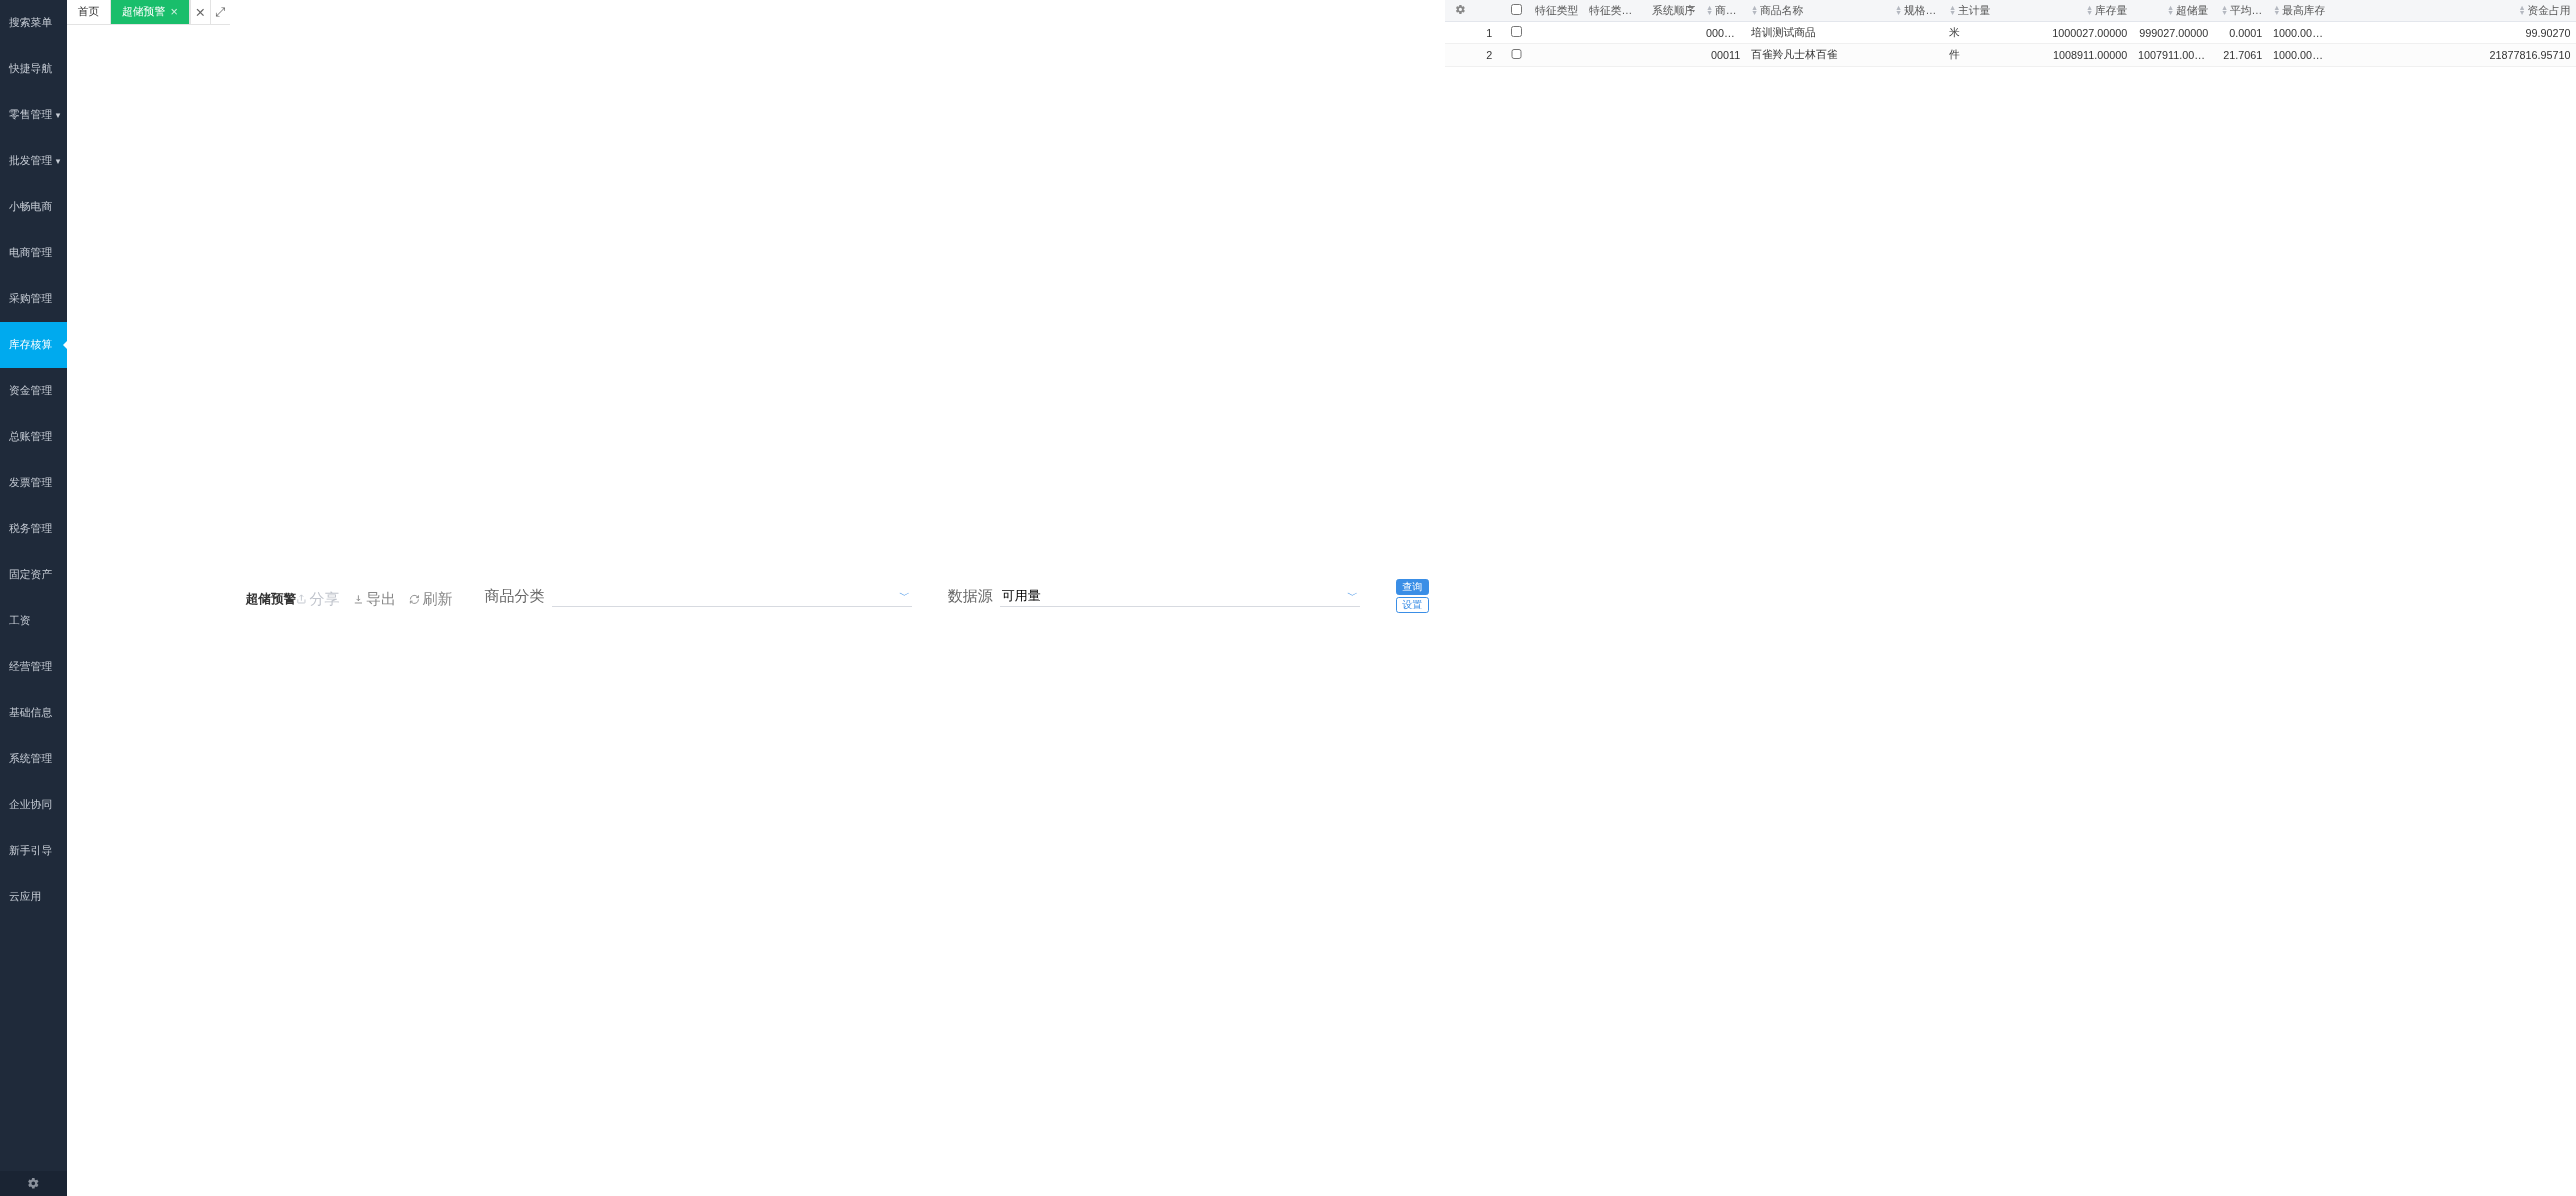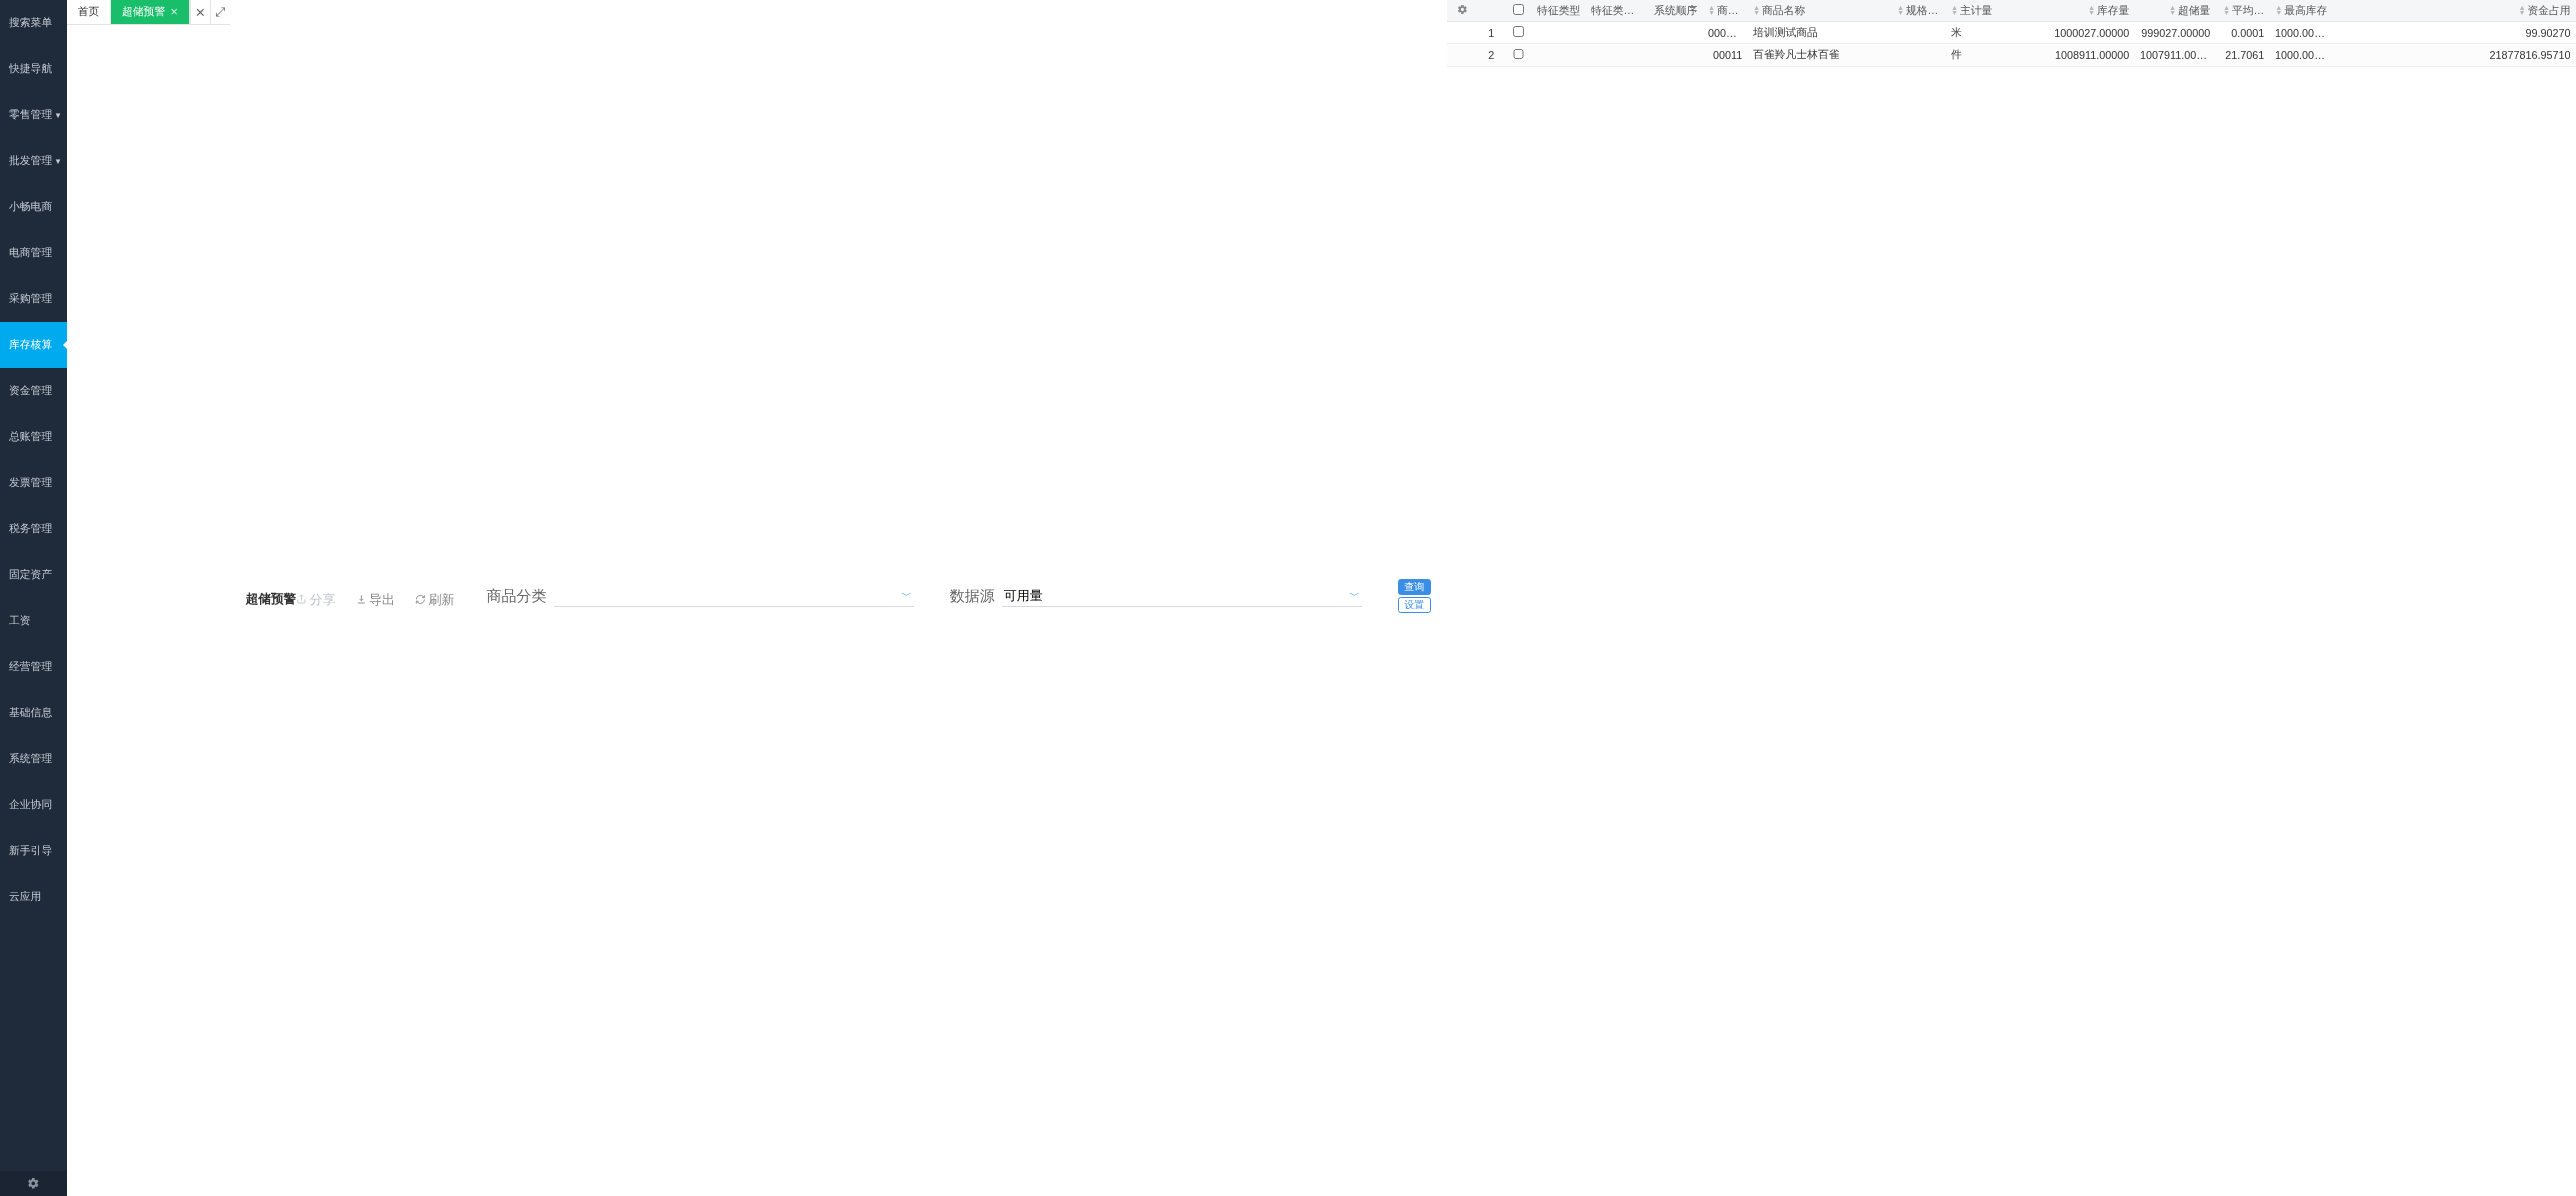--- a/index.html
+++ b/index.html
@@ -22,21 +22,21 @@
 .tabs { height:25px; display:flex; align-items:stretch; border-bottom:0.9px solid #e3e3e3; background:#fff; }
 .tab { padding:0 10.8px; display:flex; align-items:center; font-size:10.8px; cursor:pointer; border-right:0.9px solid #e3e3e3; }
 .tab.active { background:#19be6b; color:#fff; }
 .tab .tab-close { margin-left:5.4px; font-size:12.6px; opacity:.8; }
 .tabs-actions { margin-left:auto; display:flex; align-items:center; }
 .tabs-action { width:20px; height:25px; display:flex; align-items:center; justify-content:center; border-left:0.9px solid #e3e3e3; cursor:pointer; color:#666; font-size:12.6px; }
 
 
 .page-header { display:flex; align-items:center; padding:10.8px 16px 7.2px 16px; }
 .page-title { font-size:12.6px; font-weight:bold; color:#333; }
-.header-actions { margin-left:auto; display:flex; gap:20px; color:#888; font-size:13px; }
+.header-actions { margin-left:auto; display:flex; gap:13px; color:#888; font-size:15px; }
 .header-action { display:flex; align-items:center; gap:2.7px; cursor:pointer; }
 .header-action.disabled { color:#c0c4cc; }
 .header-action svg { width:10.8px; height:10.8px; }
 
 
 .filter-row { display:flex; align-items:center; padding:5.4px 16px 9px 16px; gap:36px; }
 .filter-group { display:flex; align-items:center; gap:7.2px; }
 .filter-label { color:#666; font-size:15px; }
 .filter-input { height:21.6px; border:none; border-bottom:0.9px solid #d7dae0; width:360px; background:transparent; font-size:13px; padding:0 16px 0 1.8px; position:relative; }
 .filter-input-wrap { position:relative; }

